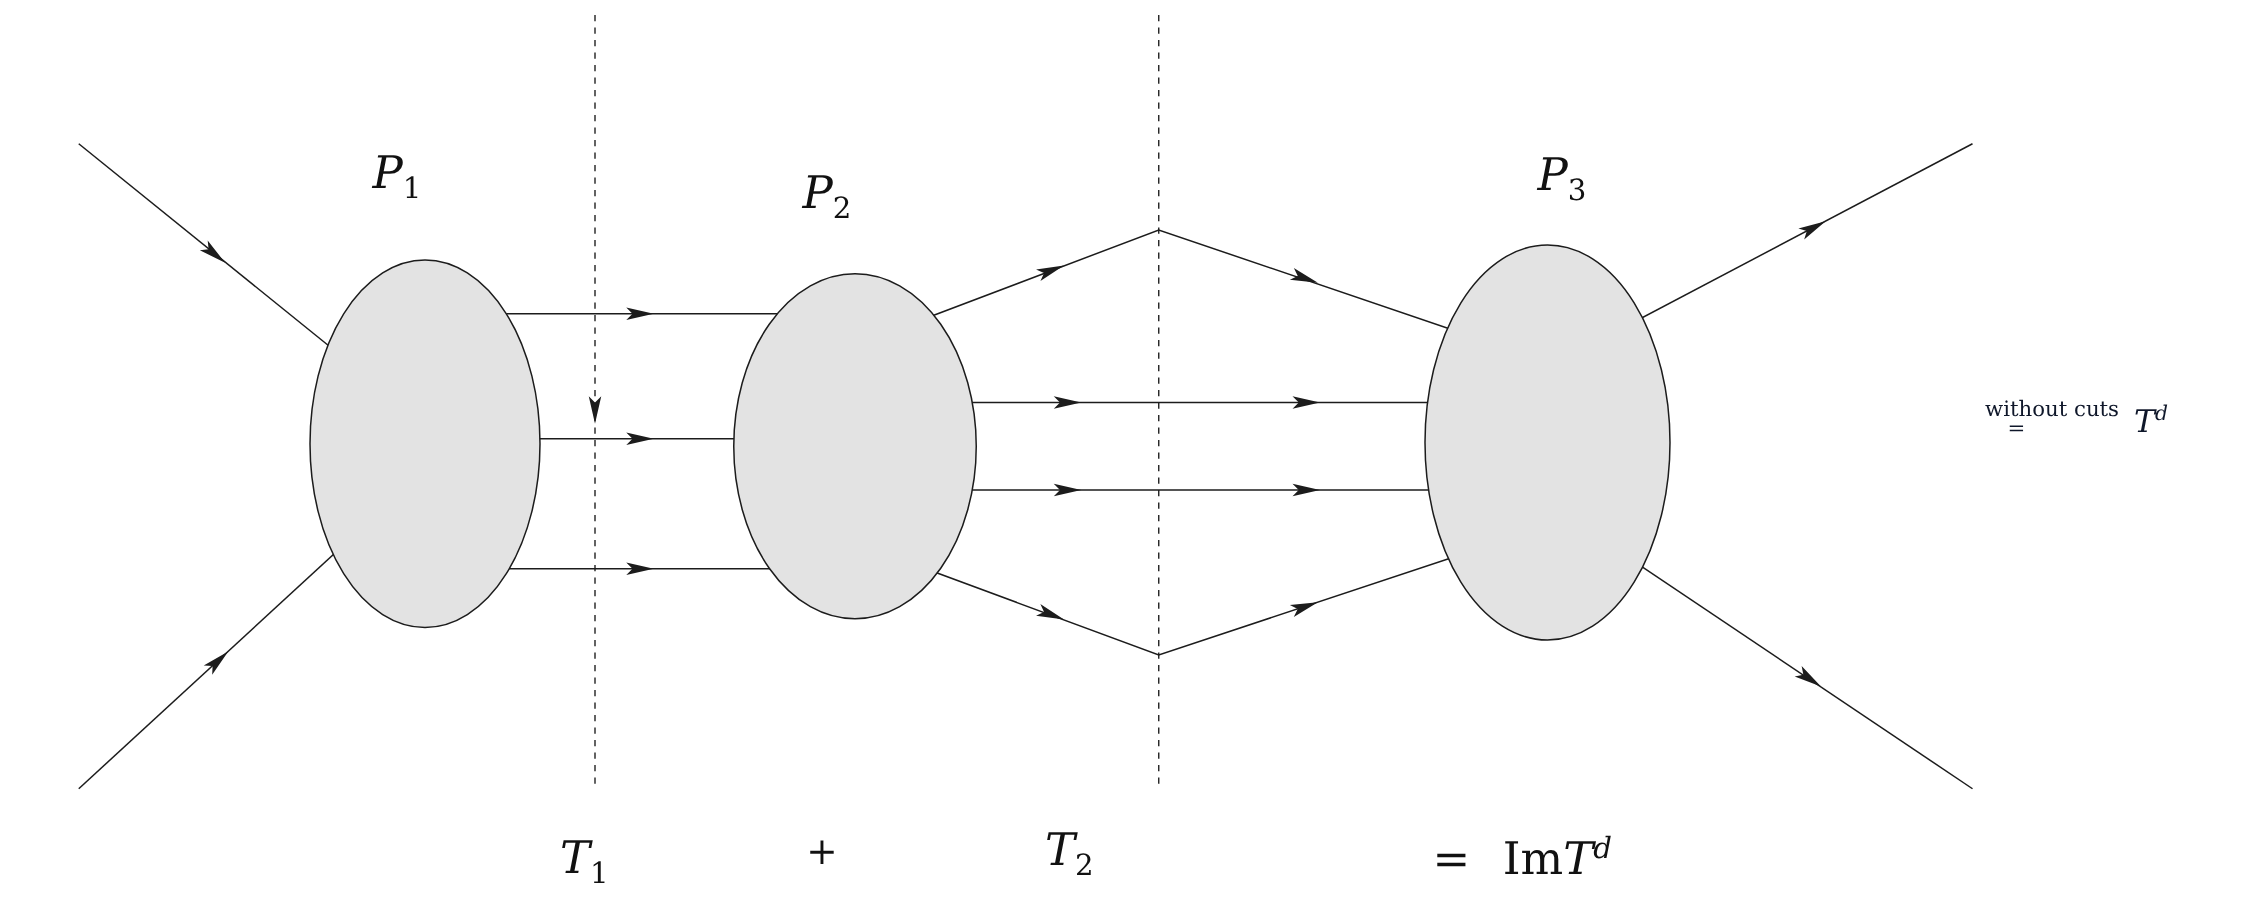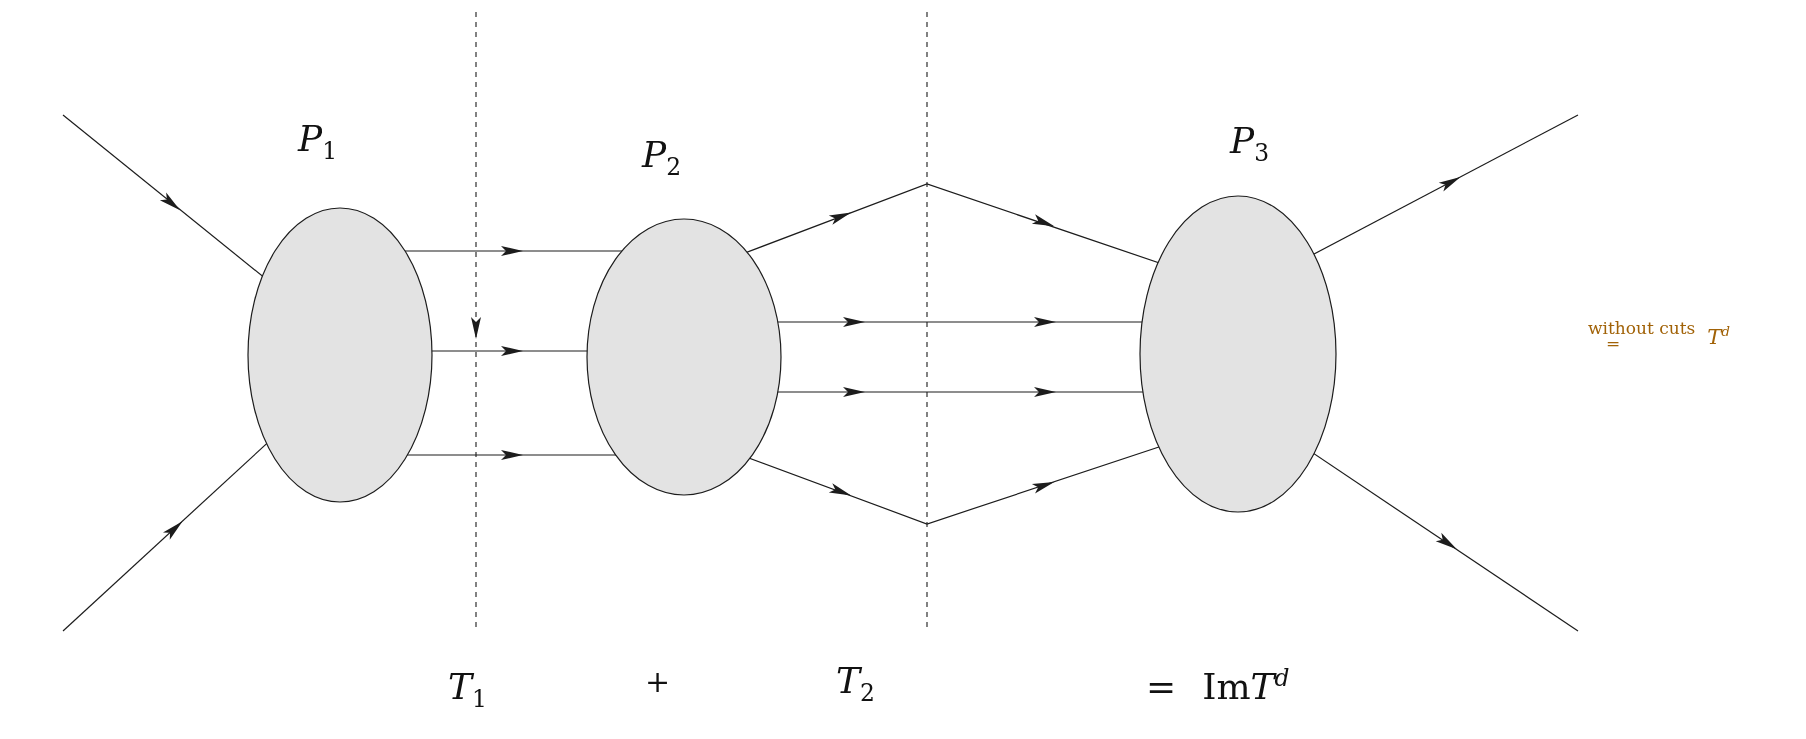--- a/index.html
+++ b/index.html
@@ -25,26 +25,26 @@
   .it{font-style:italic;}
   .rm{font-style:normal;}
   sub{font-size:65%;font-style:normal;}
   sup{font-size:65%;}
   .op{font-size:30px;}
   .note{
     position:absolute;
     display:flex;
     align-items:center;
     gap:12px;
-    color:#a16207;
+    color:#0f172a;
   }
   .stack{display:flex;flex-direction:column;line-height:1.05;}
   .stack .eq{padding-left:18px;margin-top:-3px;}
   .small{font-size:17px;}
-  .nt{font-size:21px;}
+  .nt{font-size:25px;}
 </style>
 </head>
 <body>
 
 <div class="canvas">
 
   <svg width="1806" height="739" viewBox="0 0 1806 739">
     <defs>
       <path id="ah" d="M13,0 L-9,-5 L-4,0 L-9,5 Z"></path>
     </defs>

